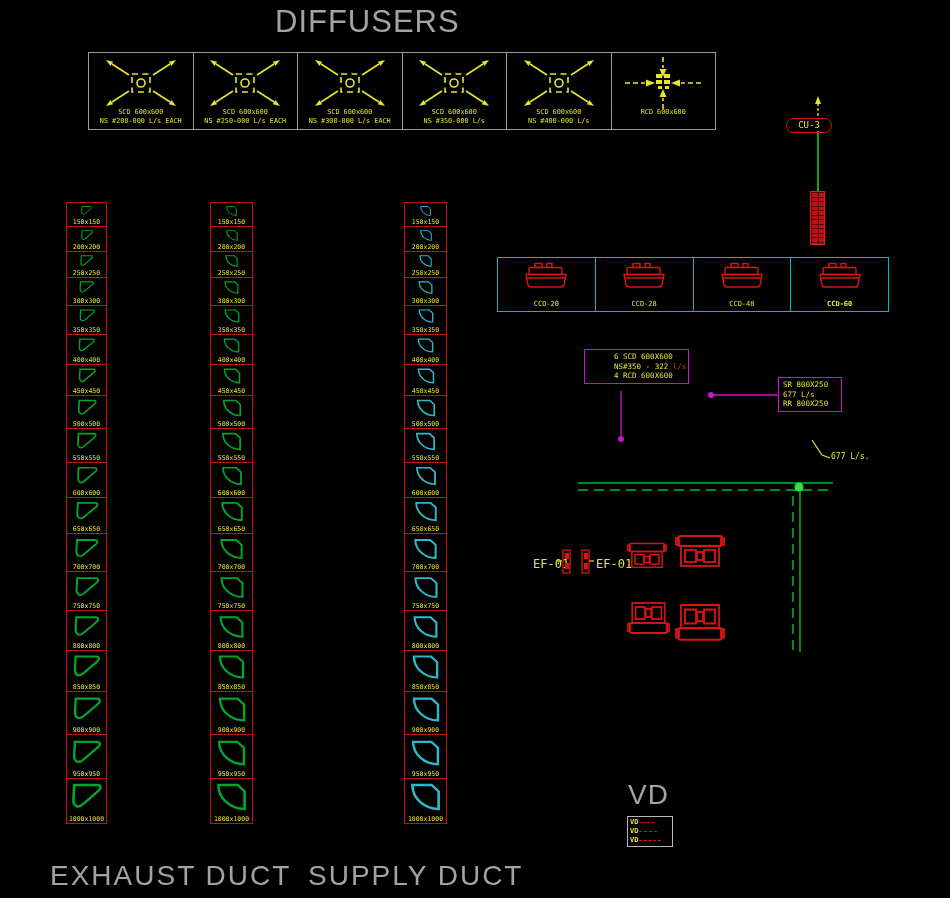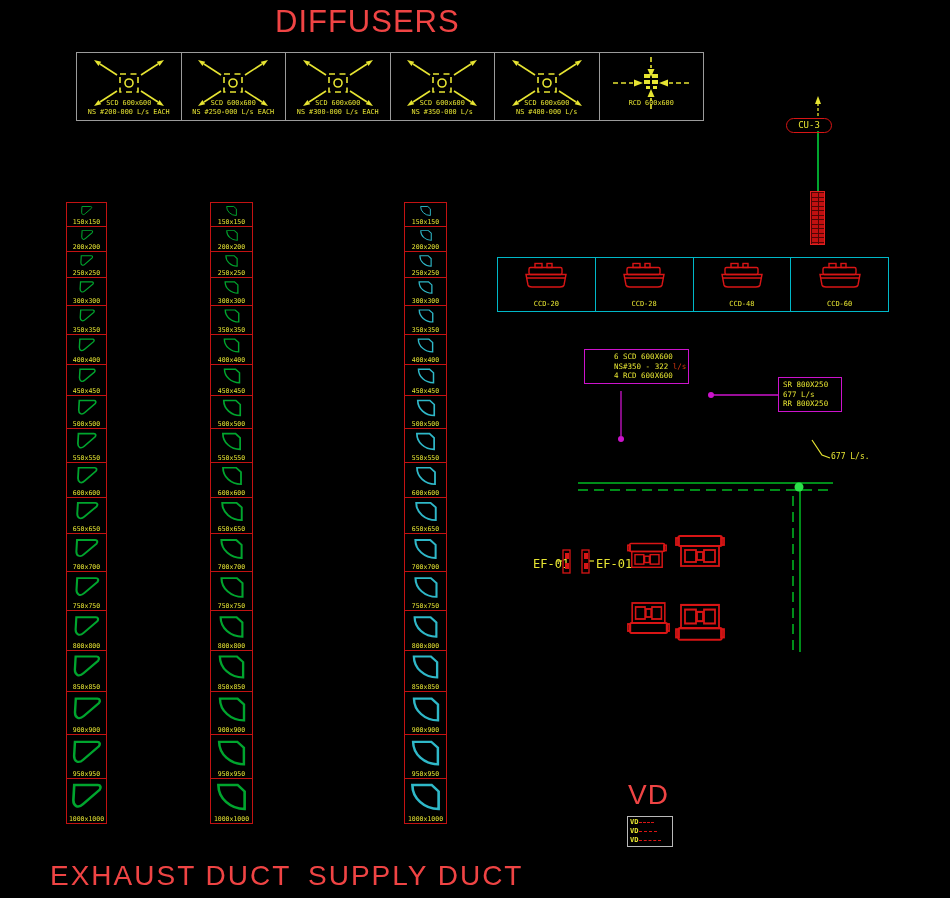--- a/index.html
+++ b/index.html
@@ -1,41 +1,41 @@
 <!DOCTYPE html>
 <html><head>
 <meta charset="utf-8">
 <style>
   html,body{margin:0;padding:0;background:#000;}
   #canvas{position:relative;width:950px;height:898px;background:#000;overflow:hidden;
           font-family:"DejaVu Sans Mono", monospace;}
-  .bigtext{position:absolute;color:#ef4444;font-family:"Liberation Sans", sans-serif;
+  .bigtext{position:absolute;color:#a3a3a3;font-family:"Liberation Sans", sans-serif;
            font-weight:300;white-space:nowrap;}
   
-  #diffuser-row{position:absolute;left:76px;top:52px;width:628px;height:69px;
+  #diffuser-row{position:absolute;left:88px;top:52px;width:628px;height:78px;
                 border:1px solid #9b9b9b;display:flex;box-sizing:border-box;}
   .diff-cell{flex:1;border-right:1px solid #9b9b9b;position:relative;}
   .diff-cell:last-child{border-right:none;}
   .diff-sym{display:block;margin:1px auto 0;}
   .diff-text{position:absolute;left:0;right:0;bottom:4px;min-height:17px;
              text-align:center;font-size:6.8px;line-height:8.5px;color:#e6e432;white-space:nowrap;}
   
   .duct-col{position:absolute;top:203px;}
   #duct-col-0{left:66px;width:41px;}
   #duct-col-1{left:210px;width:43px;}
   #duct-col-2{left:404px;width:43px;}
   .duct-box{position:relative;border:1px solid #c31212;margin-top:-1px;box-sizing:border-box;
             display:flex;align-items:center;justify-content:center;padding-bottom:8px;}
   .duct-label{position:absolute;bottom:0px;left:50%;transform:translateX(-50%);
               font-size:6.5px;color:#e6e432;white-space:nowrap;}
   
   #ccd-row{position:absolute;left:497px;top:257px;width:392px;height:55px;
            border:1px solid #00b8c8;display:flex;box-sizing:border-box;}
   .ccd-cell{flex:1;border-right:1px solid #00b8c8;position:relative;}
-  .ccd-cell:last-child{border-right:none;}
+  .ccd-cell:last-child{border-right:none;font-weight:bold;}
   .ccd-cell svg{display:block;margin:4px auto 0;}
   .ccd-label{position:absolute;left:0;right:0;bottom:3px;text-align:center;
              font-size:7px;color:#e6e432;}
   
   .cu3-label{position:absolute;left:786px;top:118px;width:46px;height:15px;
              border:1.5px solid #d81515;border-radius:8px;box-sizing:border-box;
              color:#e6e432;font-size:9px;font-weight:normal;text-align:center;line-height:12px;}
   .riser{position:absolute;left:810px;top:191px;width:15px;height:54px;
          background-color:#c01010;border:1px solid #e02020;box-sizing:border-box;
          background-image:repeating-linear-gradient(180deg,#500505 0 1.2px,transparent 1.2px 4.5px),

